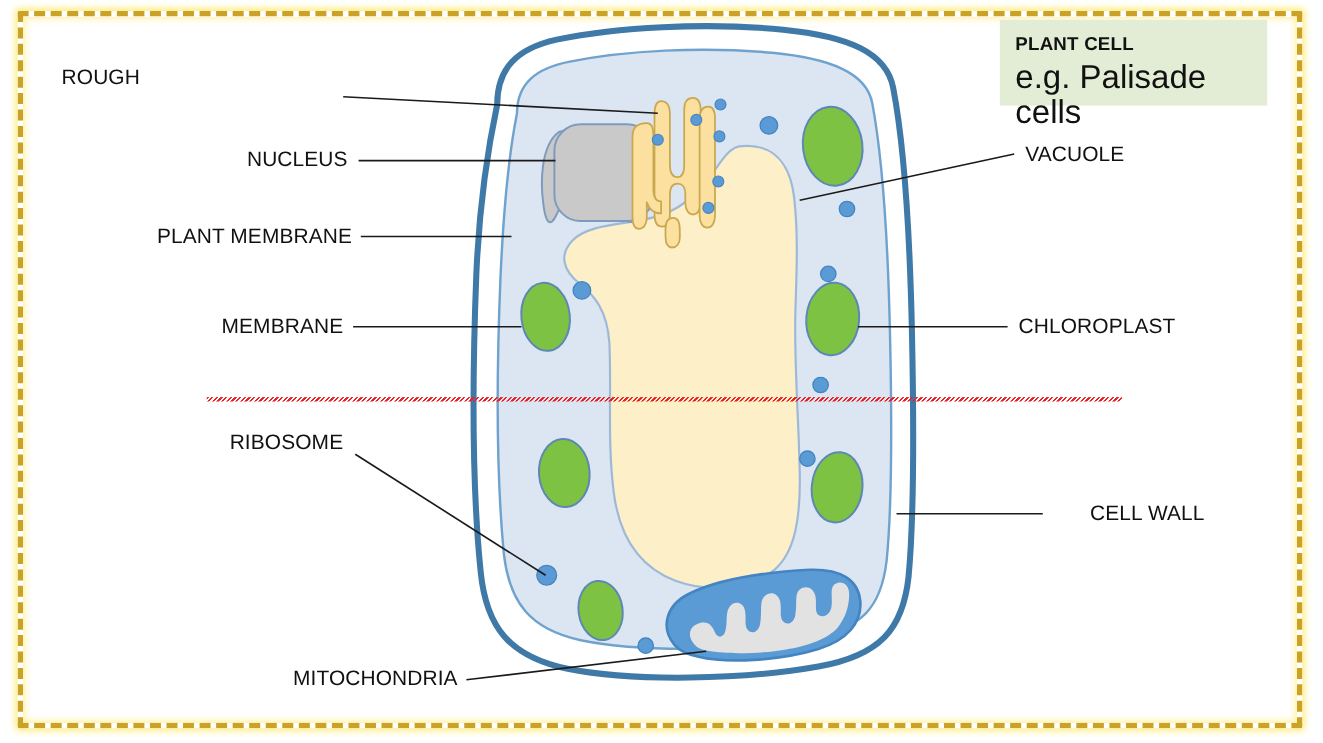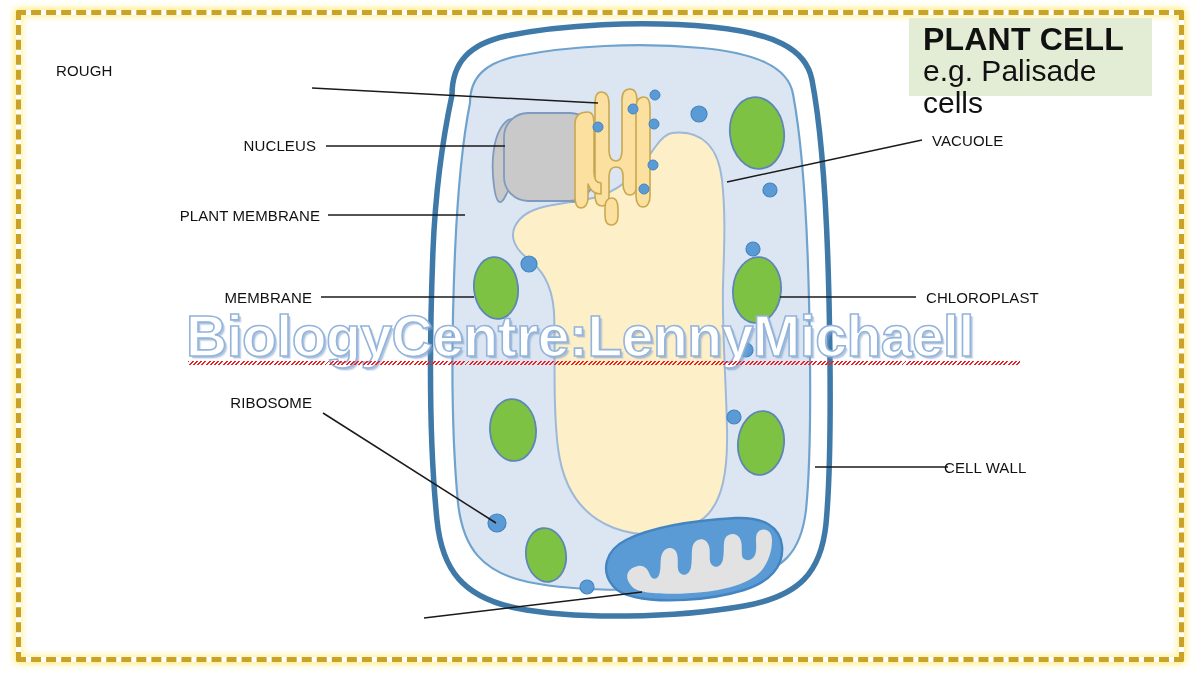--- a/index.html
+++ b/index.html
@@ -37,21 +37,21 @@
     position: absolute;
     left: 909px;
     top: 18px;
     width: 243px;
     height: 78px;
     background: #E3EDD5;
     padding: 6px 12px 6px 14px;
     box-sizing: border-box;
   }
   #title-box .t1 {
-    font-size: 32px;
+    font-size: 17px;
     font-weight: bold;
     color: #111111;
     line-height: 31px;
     letter-spacing: .2px;
   }
   #title-box .t2 {
     font-size: 30px;
     font-weight: normal;
     color: #111111;
     line-height: 32px;
@@ -60,21 +60,21 @@
   #diagram {
     position: absolute;
     left: 0;
     top: 0;
     width: 1203px;
     height: 675px;
   }
   
   .label {
     position: absolute;
-    font-size: 15px;
+    font-size: 19px;
     color: #111111;
     white-space: pre;
     line-height: 24px;
     letter-spacing: .1px;
   }
   .label.right-align { text-align: right; }
   
   #watermark {
     position: absolute;
     left: 186px;
@@ -292,23 +292,23 @@
   <div class="label" style="left:56px; top:59px;">ROUGH</div>
 
   <div class="label right-align" style="left:126px; top:134px; width:190px;">NUCLEUS</div>
 
   <div class="label right-align" style="left:66px; top:204px; width:254px;">PLANT MEMBRANE</div>
 
   <div class="label right-align" style="left:110px; top:286px; width:202px;">MEMBRANE</div>
 
   <div class="label right-align" style="left:110px; top:391px; width:202px;text-align:right;">RIBOSOME</div>
 
+  <div class="label right-align" style="left:184px; top:606px; width:232px;">MITOCHONDRIA</div>
 
   <div class="label" style="left:932px; top:129px;text-align:center;">VACUOLE</div>
 
   <div class="label" style="left:926px; top:286px;">CHLOROPLAST</div>
 
-  <div class="label" style="left:944px; top:456px;text-align:right;">CELL WALL</div>
-
-  <div id="watermark">BiologyCentre:LennyMichaell</div>
+  <div class="label" style="left:991px; top:456px;text-align:right;">CELL WALL</div>
+
   <div id="watermark-underline"></div>
 
 </div>
 
 </body></html>

